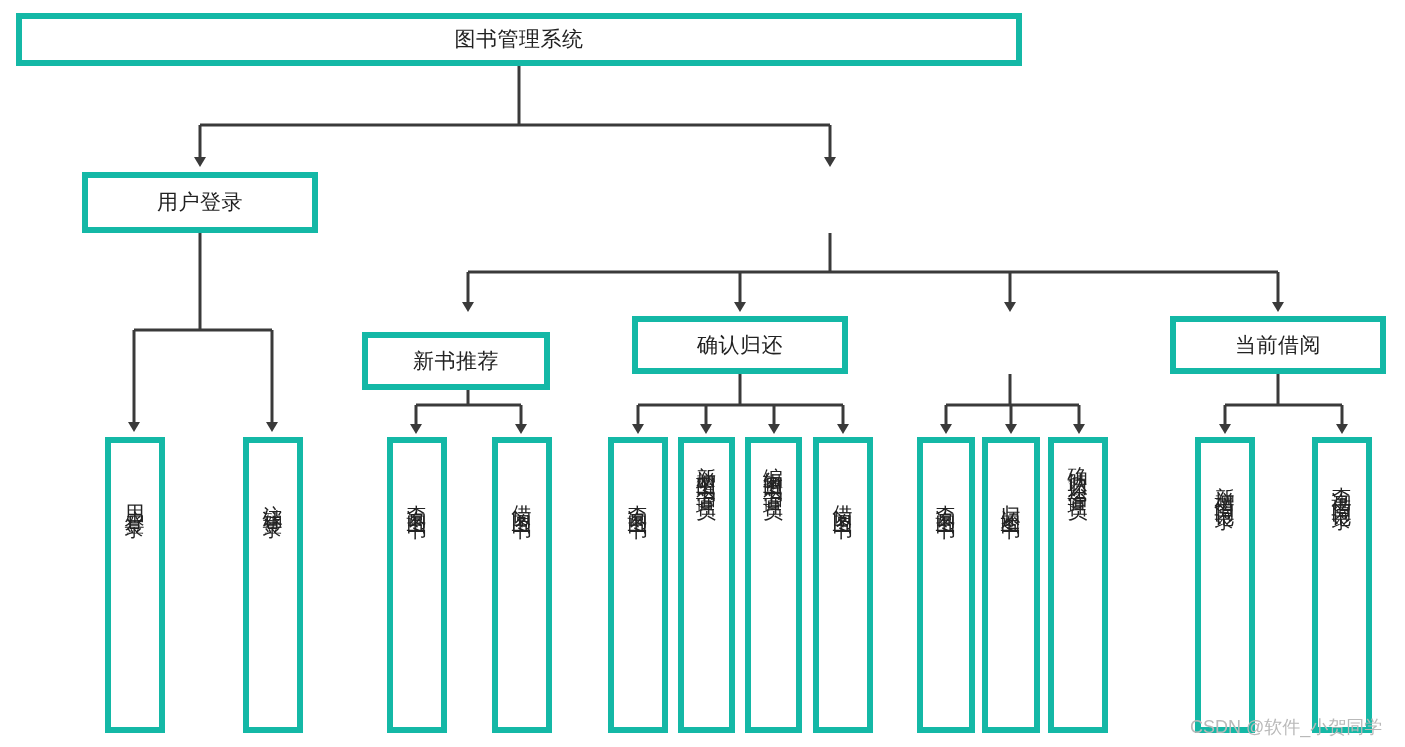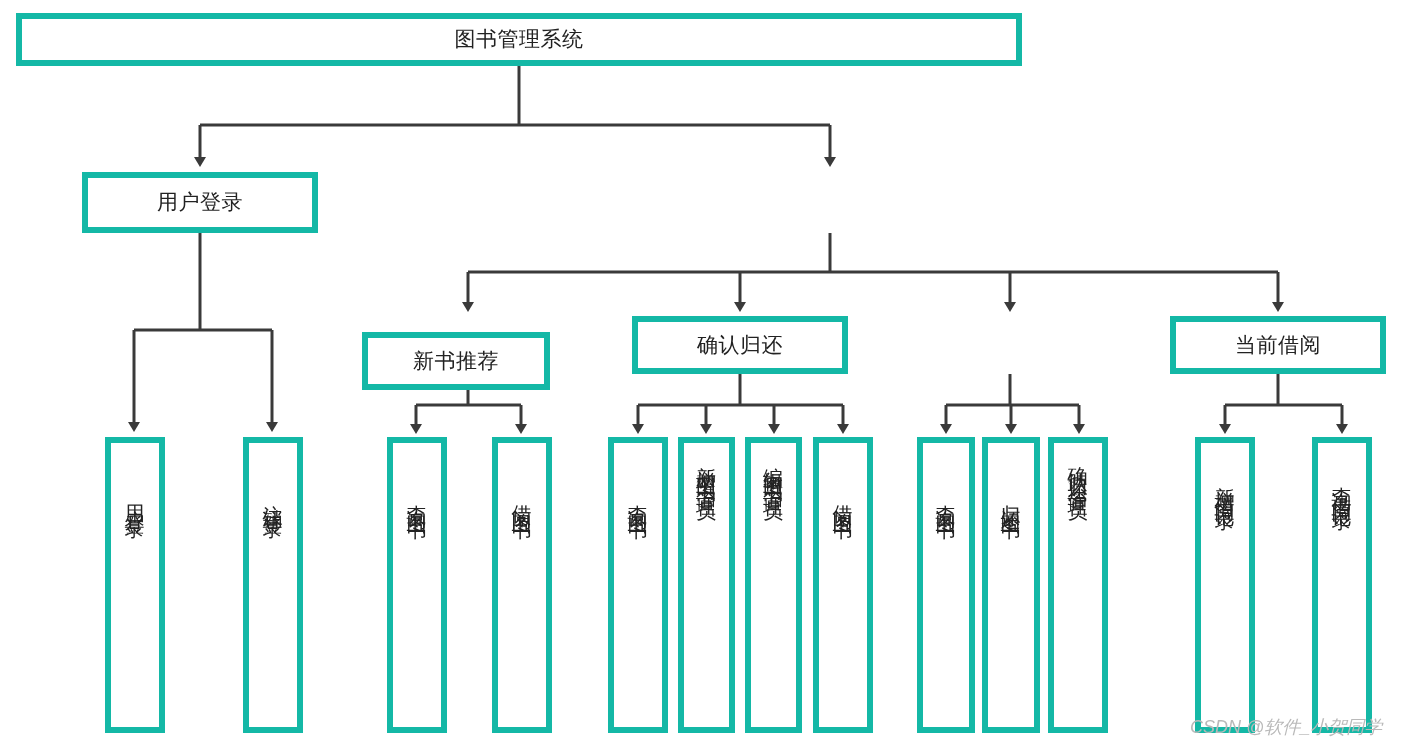--- a/index.html
+++ b/index.html
@@ -68,21 +68,20 @@
   .node.vertical.tall .node-label {
     max-height: 272px;
     padding-top: 0;
   }
   .watermark {
     position: absolute;
     color: #b9b9b9;
     font-size: 18px;
     white-space: nowrap;
     user-select: none;
-    font-style: italic;
   }
 </style>
 </head>
 <body>
 
 <div id="diagram-root">
 
   <svg id="edge-layer" viewBox="0 0 1405 747" width="1405" height="747" xmlns="http://www.w3.org/2000/svg">
     <defs>
       <marker id="arrow" markerWidth="10" markerHeight="12" refX="1" refY="6" orient="auto" markerUnits="userSpaceOnUse">

